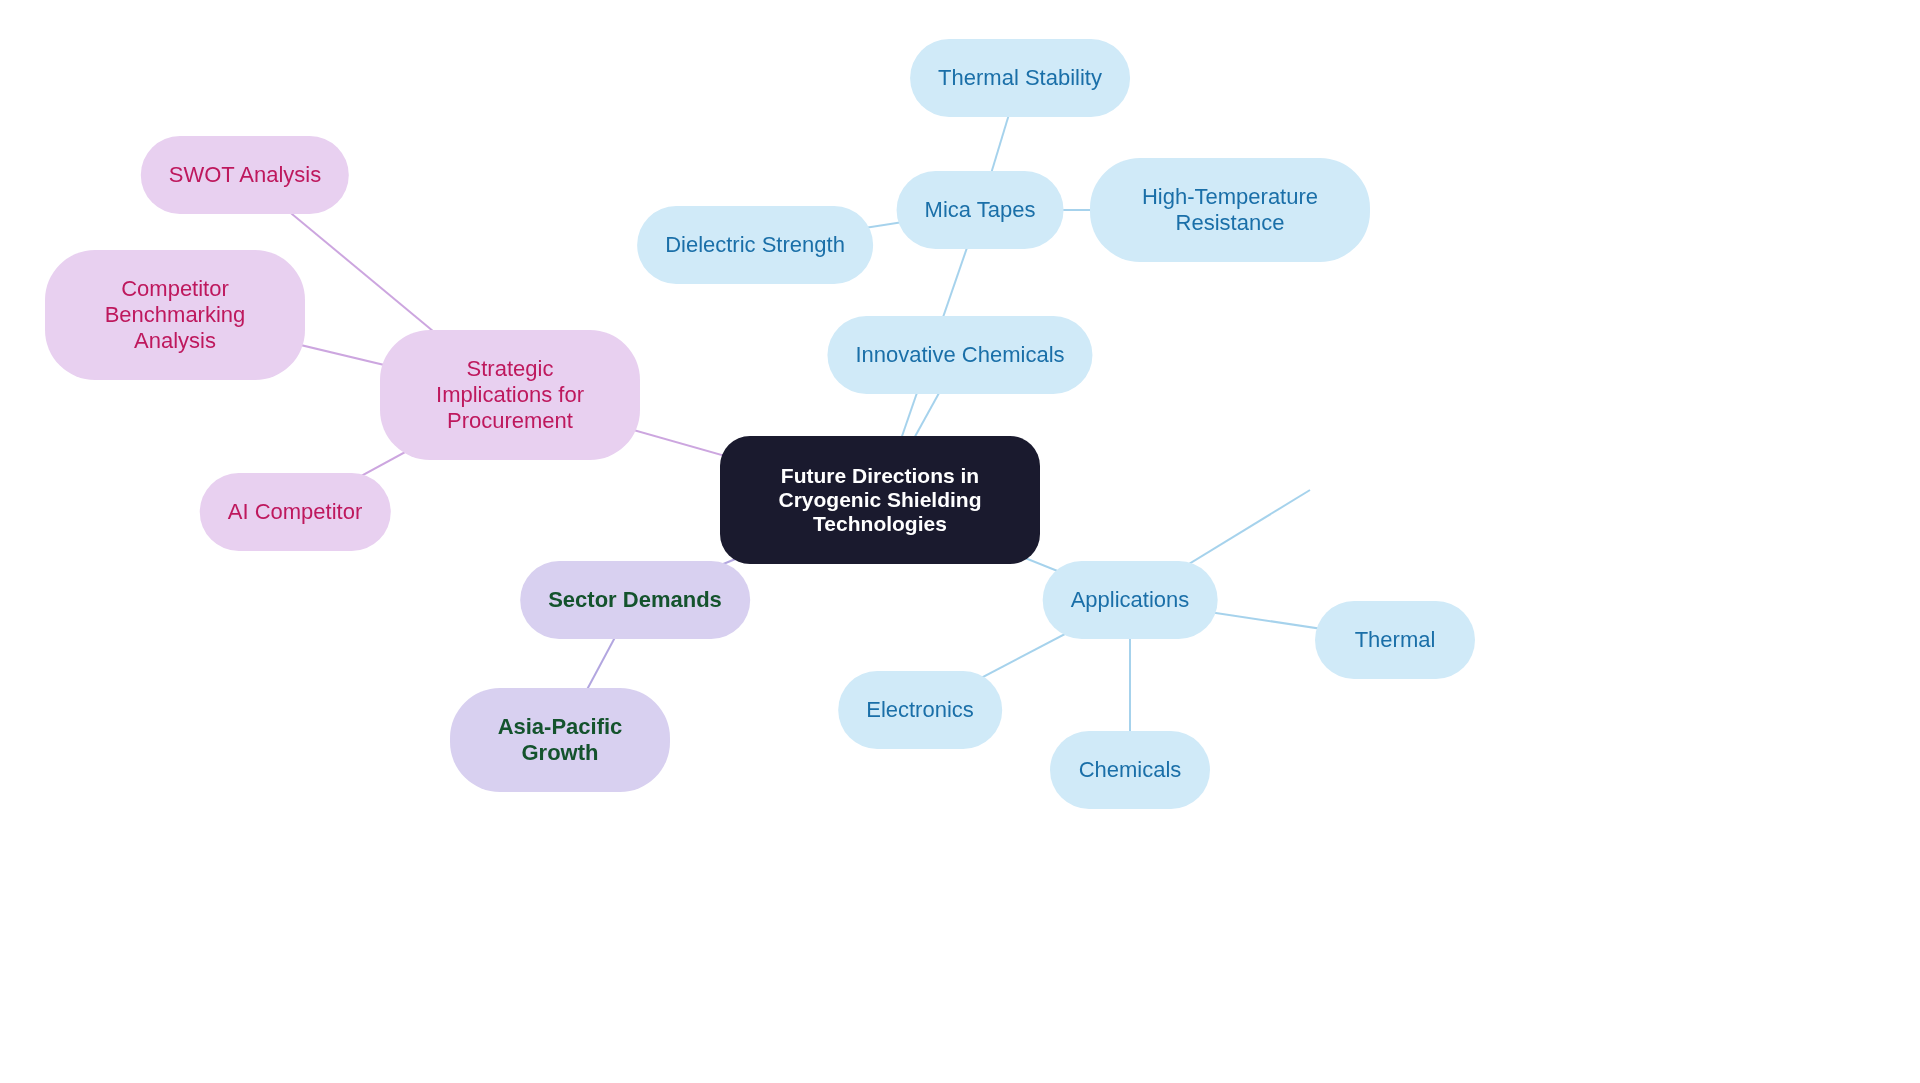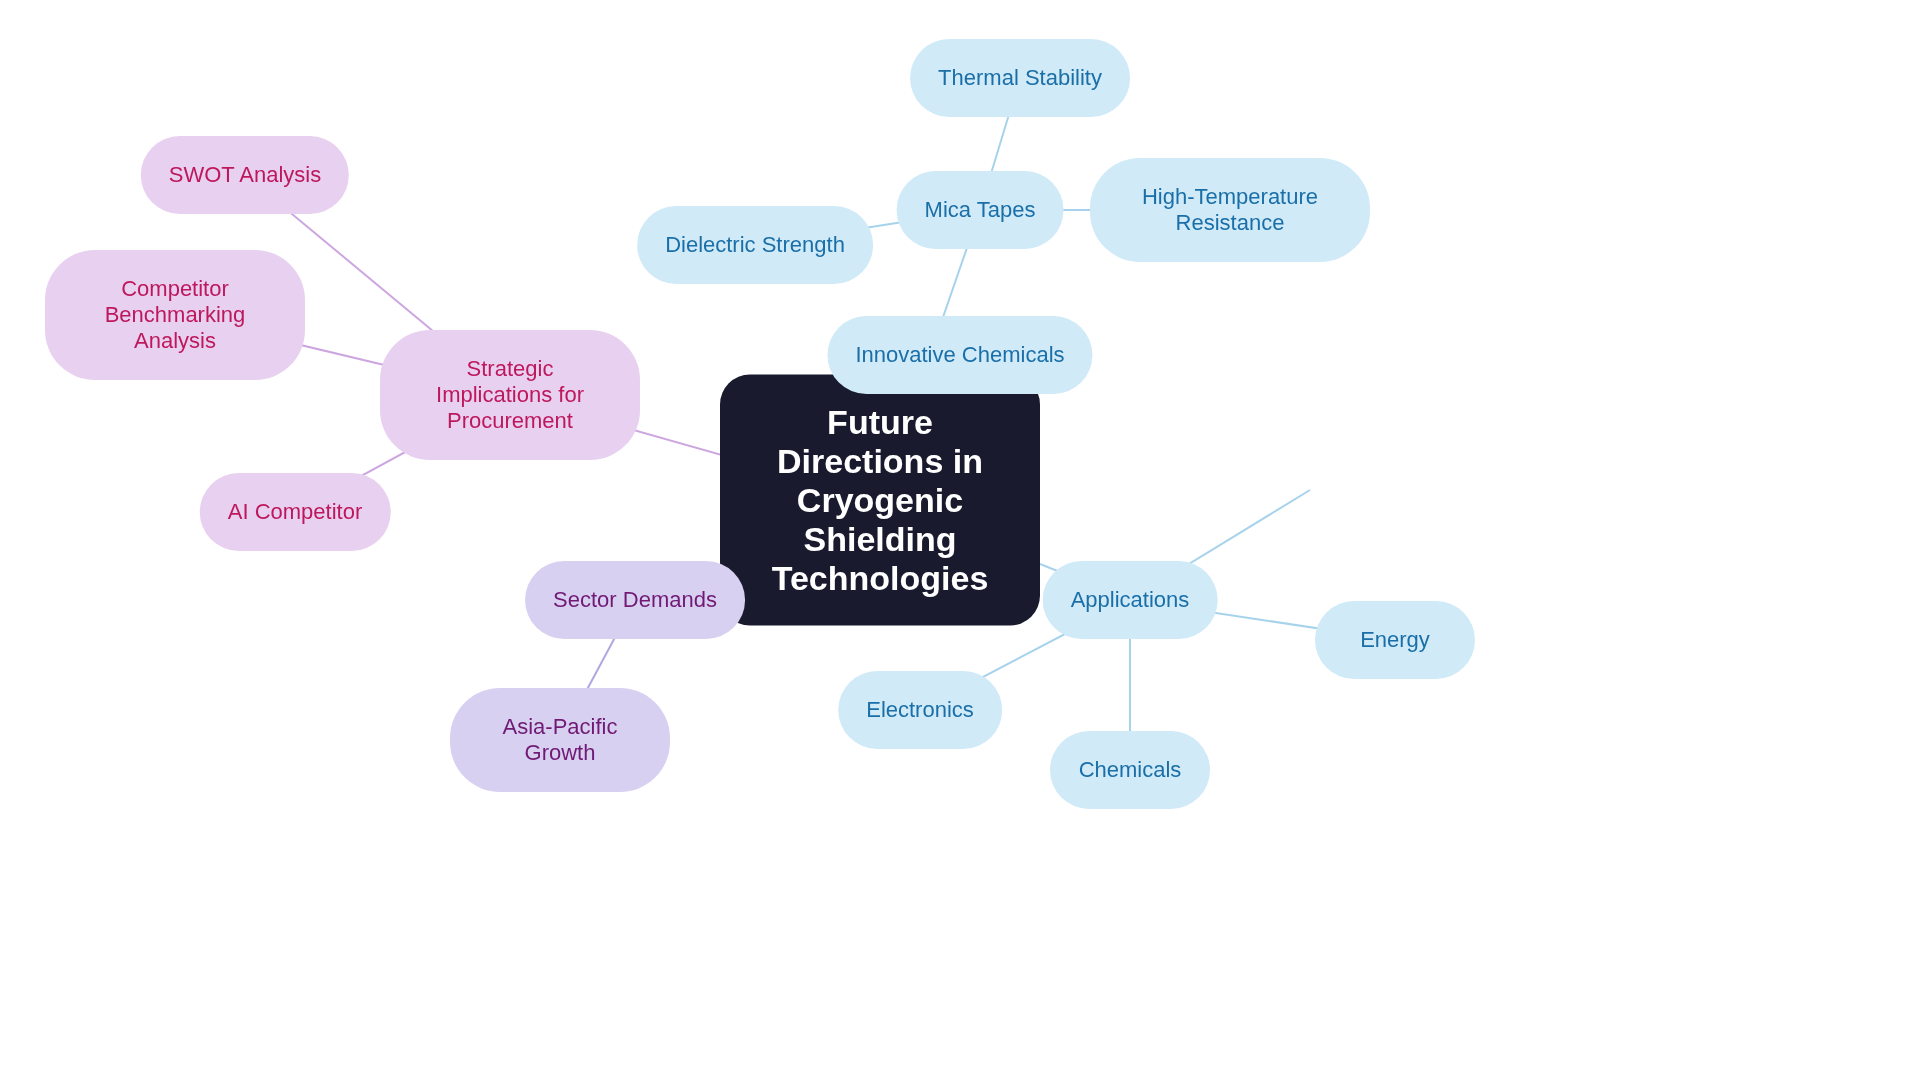--- a/index.html
+++ b/index.html
@@ -32,40 +32,41 @@
       text-align: center;
       font-size: 22px;
       font-weight: 500;
       padding: 26px 28px;
       transform: translate(-50%, -50%);
       cursor: pointer;
     }
     .node-center {
       background: #1a1a2e;
       color: #ffffff;
-      font-size: 34px;
+      font-size: 21px;
       font-weight: 600;
       padding: 28px 40px;
       border-radius: 30px;
       width: 320px;
     }
     .node-blue {
       background: #d0eaf8;
       color: #1a6fa8;
       border: none;
     }
     .node-purple {
       background: #e8d0f0;
       color: #be185d;
       border: none;
     }
     .node-lavender {
       background: #d8d0f0;
-      color: #701a75;
+      color: #14532d;
       border: none;
+      font-weight: bold;
     }
   </style>
 </head>
 <body>
 
 <div id="mind-map-container">
   <svg id="connections">
       <line x1="880" y1="500" x2="980" y2="210" stroke="#90c8e8" stroke-width="2" opacity="0.8"></line>
       <line x1="980" y1="210" x2="1020" y2="78" stroke="#90c8e8" stroke-width="2" opacity="0.8"></line>
       <line x1="980" y1="210" x2="755" y2="245" stroke="#90c8e8" stroke-width="2" opacity="0.8"></line>
@@ -87,18 +88,18 @@
     <div class="node node-blue" style="left: 980px; top: 210px; min-width: 160px;">Mica Tapes</div>
     <div class="node node-blue" style="left: 1020px; top: 78px; min-width: 160px;">Thermal Stability</div>
     <div class="node node-blue" style="left: 755px; top: 245px; min-width: 160px;">Dielectric Strength</div>
     <div class="node node-blue" style="left: 1230px; top: 210px; width: 280px;">High-Temperature Resistance</div>
     <div class="node node-blue" style="left: 960px; top: 355px; min-width: 160px;">Innovative Chemicals</div>
     <div class="node node-purple" style="left: 510px; top: 395px; width: 260px;">Strategic Implications for Procurement</div>
     <div class="node node-purple" style="left: 245px; top: 175px; min-width: 160px;">SWOT Analysis</div>
     <div class="node node-purple" style="left: 175px; top: 315px; width: 260px;">Competitor Benchmarking Analysis</div>
     <div class="node node-purple" style="left: 295px; top: 512px; min-width: 160px;">AI Competitor</div>
     <div class="node node-blue" style="left: 1130px; top: 600px; min-width: 160px;">Applications</div>
-    <div class="node node-blue" style="left: 1395px; top: 640px; min-width: 160px;">Energy</div>
+    <div class="node node-blue" style="left: 1395px; top: 640px; min-width: 160px;">Thermal</div>
     <div class="node node-blue" style="left: 920px; top: 710px; min-width: 160px;">Electronics</div>
     <div class="node node-blue" style="left: 1130px; top: 770px; min-width: 160px;">Chemicals</div>
     <div class="node node-lavender" style="left: 635px; top: 600px; min-width: 160px;">Sector Demands</div>
     <div class="node node-lavender" style="left: 560px; top: 740px; width: 220px;">Asia-Pacific Growth</div>
   </div>
 
 </body></html>

